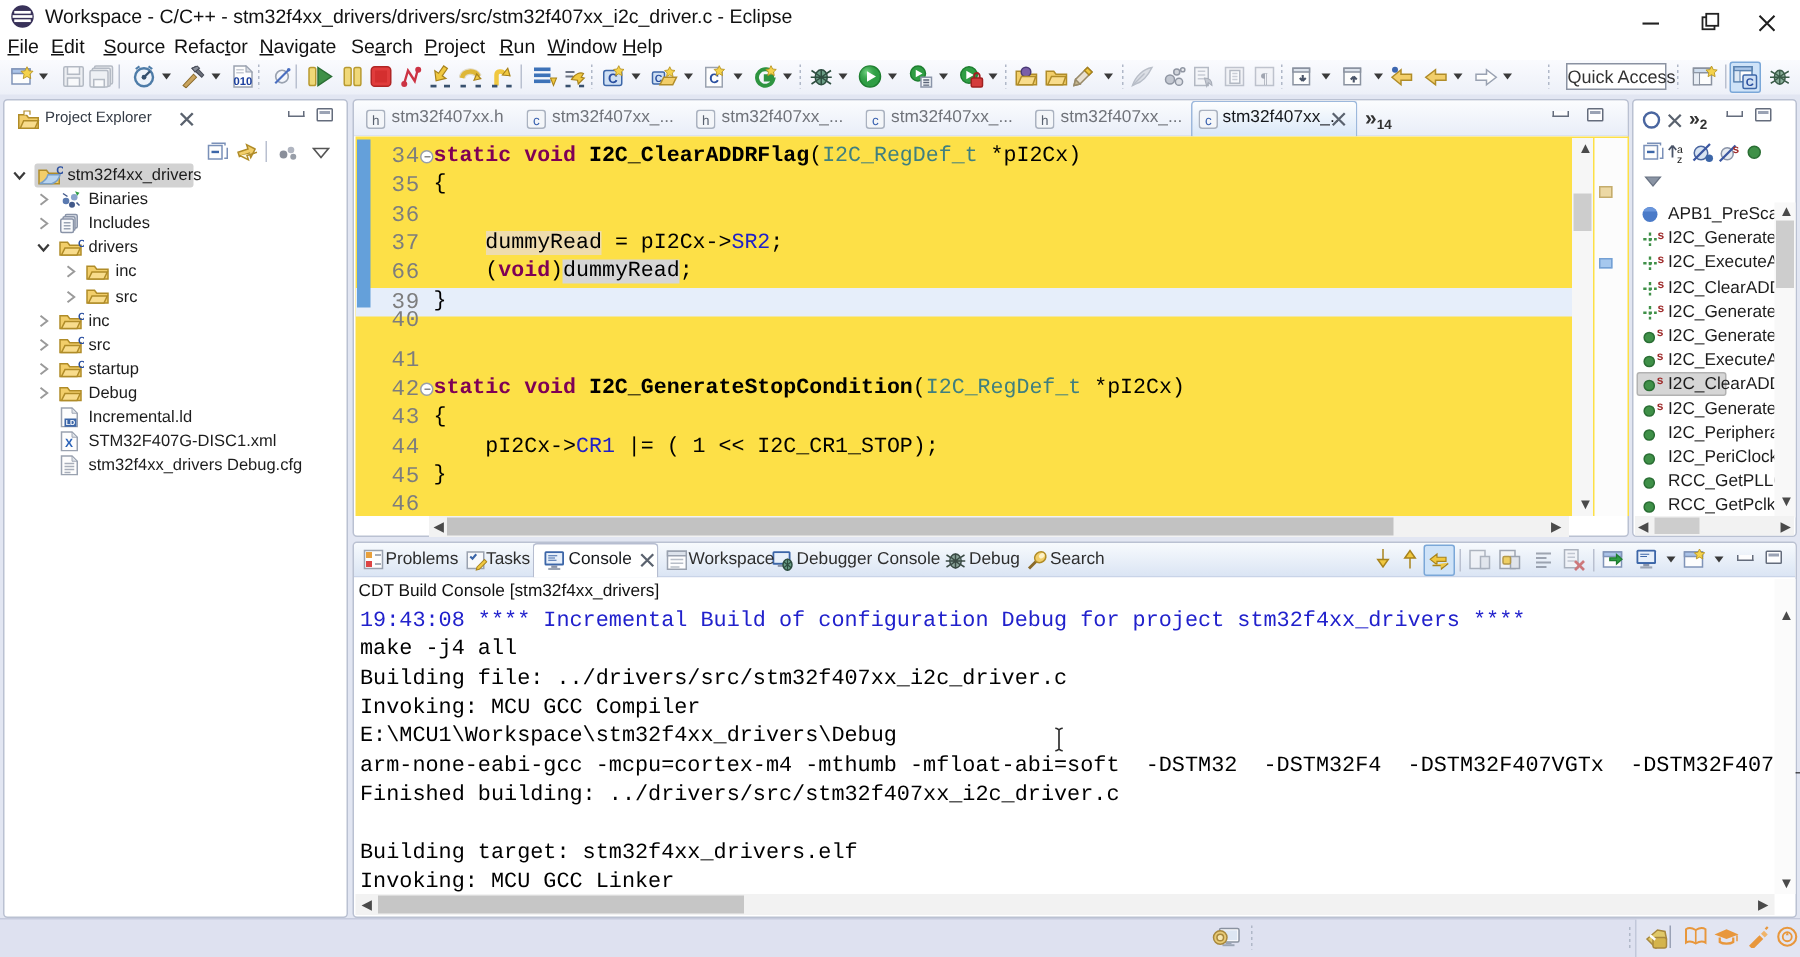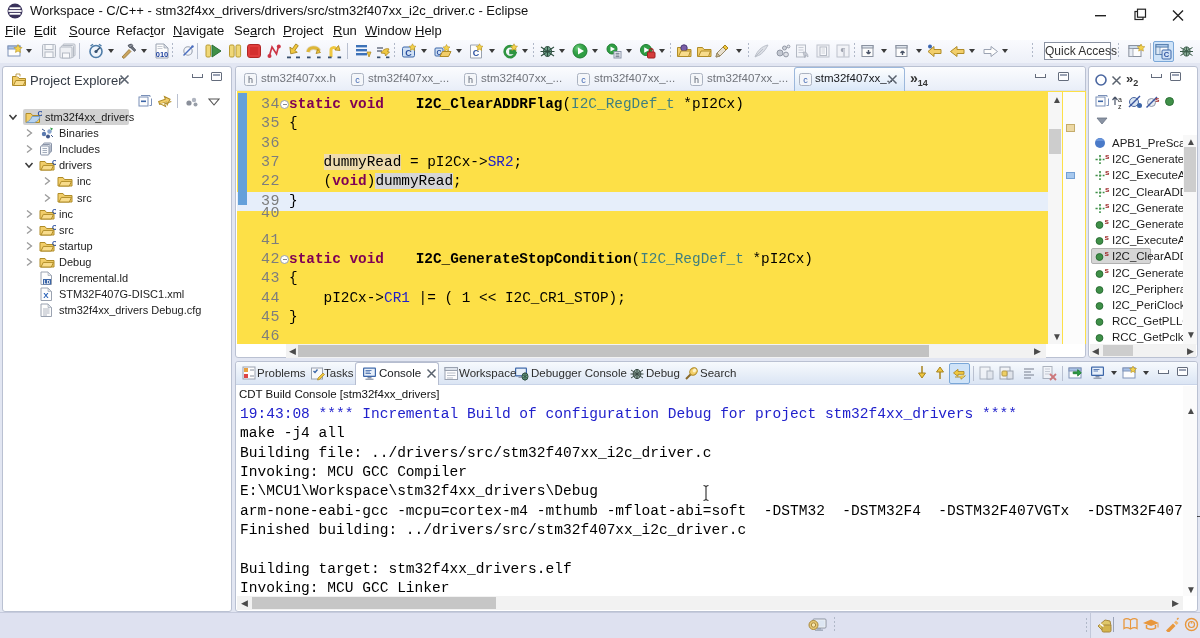--- a/index.html
+++ b/index.html
@@ -23,21 +23,21 @@
   #explorer { left:2px; top:66px; width:230px; height:546px; }
   .treerow { position:absolute; height:16px; font-size:11px; color:#1c1c1c; white-space:nowrap; }
   .tlabel { position:absolute; top:1px; }
   #editor { left:235px; top:66px; width:851px; height:292px; }
   .edtab { position:absolute; top:0; height:24px; font-size:11.5px; color:#70737a; white-space:nowrap; }
   #codearea { position:absolute; left:1px; top:24px; width:849px; height:253px; background:#fde047; overflow:hidden;
       font-family:"Liberation Mono", monospace; font-size:14.4px; line-height:19.36px; color:#000; }
   .cl { position:absolute; white-space:pre; }
   .lnum { position:absolute; width:43px; text-align:right; color:#7d7d7d; font-size:15px; letter-spacing:0.5px; }
   .kw { color:#7f0055; font-weight:bold; }
-  .fn { font-weight:bold;margin-left:23px; }
+  .fn { font-weight:bold; }
   .tdef { color:#3f7f7f; }
   .fld { color:#2020c8; }
   .occ1 { background:#eedcae; }
   .occ2 { background:#d6d6d6; }
   .fold { position:absolute; width:9px; height:9px; border:1px solid #9aa0aa; border-radius:50%; background:#fff; }
   .fold:after { content:""; position:absolute; left:1.5px; top:3px; width:4px; height:1px; background:#888; }
   #outline { left:1088px; top:66px; width:110px; height:292px; }
   .olrow { position:absolute; font-size:11.5px; color:#1c1c1c; white-space:nowrap; height:16px; }
   #console { left:235px; top:361px; width:963px; height:251px; }
   .ctab { position:absolute; top:0; height:23px; font-size:11.5px; color:#2e2e2e; white-space:nowrap; }
@@ -323,21 +323,21 @@
       <path d="M8.5 4 v9 M5.5 6 l6 4.5 M11.5 6 l-6 4.5 M5 8.5 h7" stroke="#3a5a48" stroke-width="0.9"></path>
       <path d="M2.5 4.5 l3 1.8 M14.5 4.5 l-3 1.8 M2.5 12.5 l3-1.8 M14.5 12.5 l-3-1.8 M2 8.5 h3 M12 8.5 h3" stroke="#3a5a48" stroke-width="1"></path>
     </svg>
 
   <div id="explorer" class="panel">
     <svg class="abs" style="left:8px;top:5px" width="16" height="16">
         <path d="M1.5 13.5 v-9 h5 l1.5 2 h6.5 v7z" fill="#f2ce6a" stroke="#b08c28"></path>
         <path d="M2.5 13.5 l2.3-5 h9.7 l-2.2 5z" fill="#f8dc8c" stroke="#b08c28"></path>
         <path d="M5 4.5 v-2.5 h4 l0 2.5" fill="#fff" stroke="#b08c28" stroke-width="0.8"></path>
       </svg>
-    <div class="abs" style="left:27px;top:6px;font-size:13px;color:#333a44">Project Explorer</div>
+    <div class="abs" style="left:27px;top:6px;font-size:10px;color:#333a44">Project Explorer</div>
     <svg class="abs" style="left:116px;top:7px" width="11" height="11">
         <path d="M1.5 1.5 L9.5 9.5 M9.5 1.5 L1.5 9.5" stroke="#5a626e" stroke-width="1.6"></path>
       </svg>
     <div class="mmin" style="left:189px;top:7px"></div>
     <div class="mm" style="left:208px;top:5px">
         <div class="inner"></div>
       </div>
 
     <svg class="abs" style="left:135px;top:27px" width="15" height="15">
         <rect x="1" y="3" width="9" height="9" fill="#fdfdfd" stroke="#7a90b8"></rect>
@@ -542,21 +542,21 @@
       <div class="abs" style="left:0;top:100.80px;width:812px;height:19.4px;background:#e6eefa"></div>
       <div class="abs" style="left:1px;top:2px;width:9px;height:112px;background:#64a0da"></div>
       <div class="lnum" style="top:4.00px">34</div>
       <div class="fold" style="left:43px;top:9.00px"></div>
       <div class="cl" style="left:52px;top:4.00px"><span class="kw">static void </span><span class="fn">I2C_ClearADDRFlag</span>(<span class="tdef">I2C_RegDef_t</span> *pI2Cx)</div>
       <div class="lnum" style="top:23.36px">35</div>
       <div class="cl" style="left:52px;top:23.36px">{</div>
       <div class="lnum" style="top:42.72px">36</div>
       <div class="lnum" style="top:62.08px">37</div>
       <div class="cl" style="left:52px;top:62.08px">    <span class="occ1">dummyRead</span> = pI2Cx-&gt;<span class="fld">SR2</span>;</div>
-      <div class="lnum" style="top:81.44px">22</div>
+      <div class="lnum" style="top:81.44px">66</div>
       <div class="cl" style="left:52px;top:81.44px">    (<span class="kw">void</span>)<span class="occ2">dummyRead</span>;</div>
       <div class="lnum" style="top:100.80px">39</div>
       <div class="cl" style="left:52px;top:100.80px">}</div>
       <div class="lnum" style="top:113px">40</div>
       <div class="cl" style="left:52px;top:120.16px"></div>
       <div class="lnum" style="top:139.52px">41</div>
       <div class="cl" style="left:52px;top:139.52px"></div>
       <div class="lnum" style="top:158.88px">42</div>
       <div class="fold" style="left:43px;top:163.88px"></div>
       <div class="cl" style="left:52px;top:158.88px"><span class="kw">static void </span><span class="fn">I2C_GenerateStopCondition</span>(<span class="tdef">I2C_RegDef_t</span> *pI2Cx)</div>

